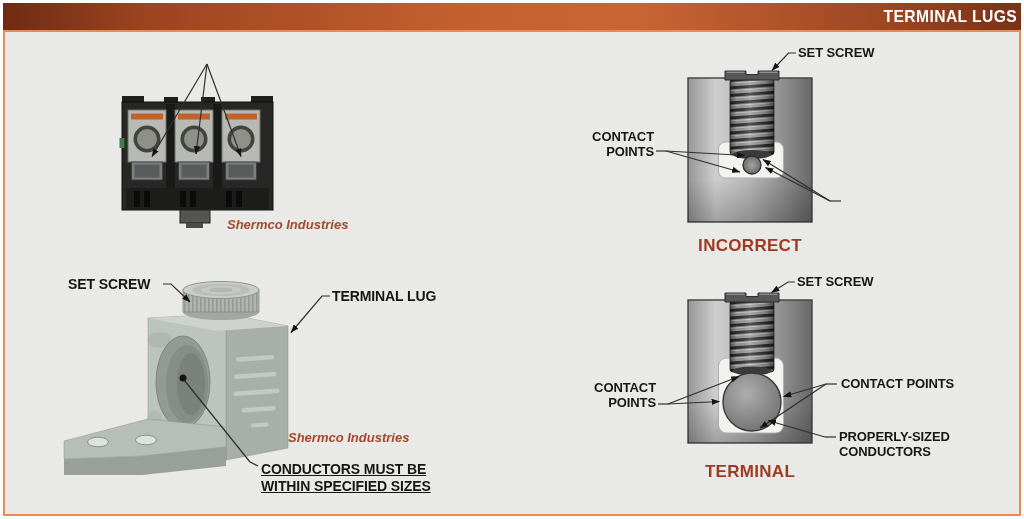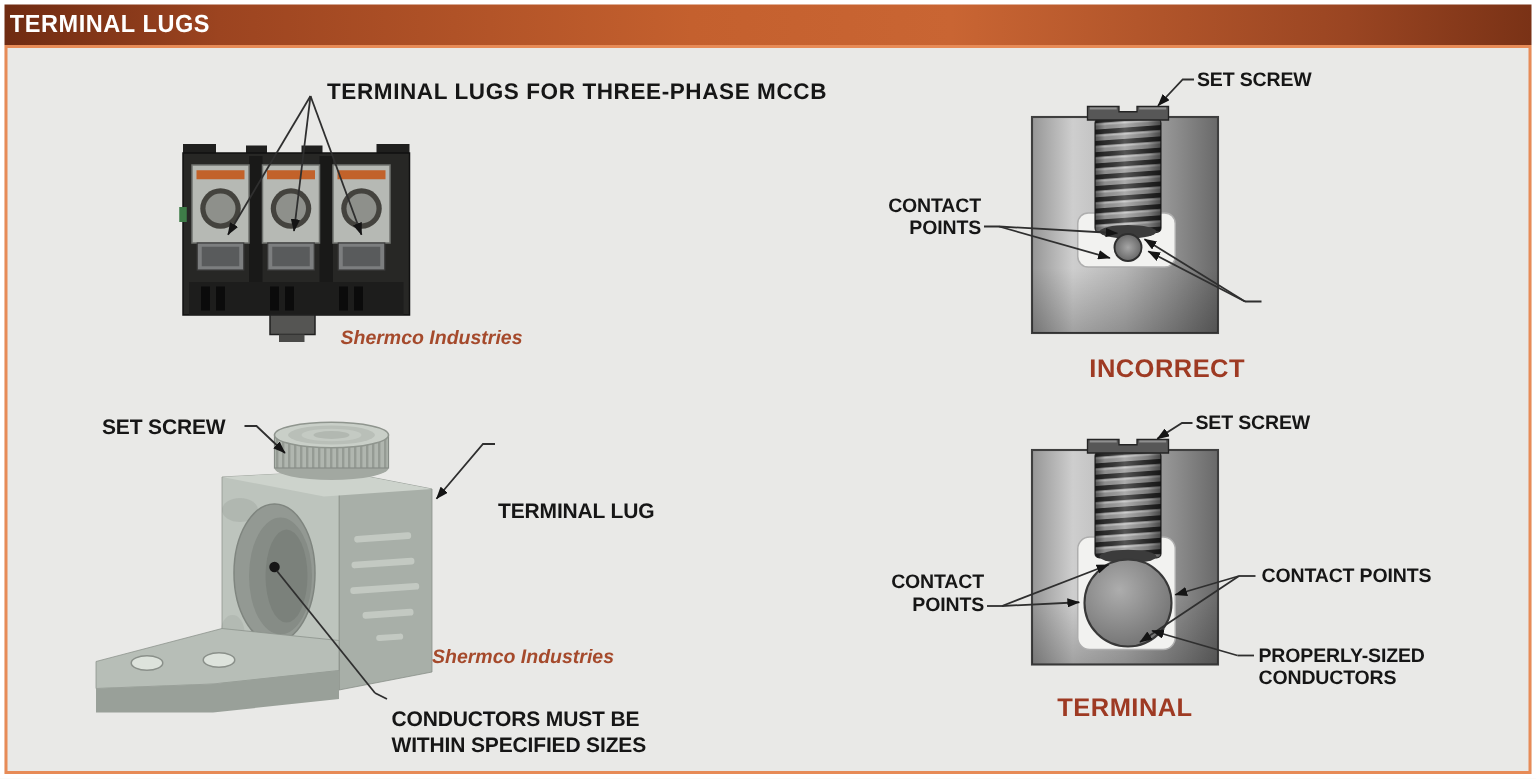--- a/index.html
+++ b/index.html
@@ -1,21 +1,21 @@
 <!DOCTYPE html>
 <html><head>
 <meta charset="utf-8">
 <style>
   html,body{margin:0;padding:0;background:#ffffff;font-family:"Liberation Sans",sans-serif;}
   .figure{position:relative;width:1024px;height:519px;background:#ffffff;overflow:hidden;}
 
   
   .header{position:absolute;left:3px;top:3px;right:3px;height:27px;
     background:linear-gradient(90deg,#6f2b12 0%,#9c4420 14%,#c4602e 45%,#c96533 62%,#9a4522 88%,#7a3216 100%);
-    display:flex;align-items:center;justify-content:flex-start;}
+    display:flex;align-items:center;justify-content:flex-end;}
   .header .title{color:#ffffff;font-weight:700;font-size:16.5px;letter-spacing:.4px;transform:scaleX(.95);}
 
   
   .content{position:absolute;left:3px;top:30px;right:3px;bottom:3px;
     background:#e9e9e7;border:2px solid #e78b57;box-sizing:border-box;}
 
   .panel{position:absolute;}
   .panel-mccb{left:55px;top:10px;width:500px;height:200px;}
   .panel-lug{left:15px;top:238px;width:540px;height:235px;}
   .panel-incorrect{left:555px;top:8px;width:464px;height:217px;}
@@ -94,21 +94,20 @@
           <rect x="126" y="181" width="17" height="5" fill="#4a4a48"></rect>
           <rect x="59.5" y="96" width="5" height="10" fill="#3e7c48"></rect>
         </g>
 
         <g>
           <line x1="147" y1="22" x2="92" y2="114.5" class="ld" marker-end="url(#awM)"></line>
           <line x1="147" y1="22" x2="136" y2="112" class="ld" marker-end="url(#awM)"></line>
           <line x1="147" y1="22" x2="181" y2="114.5" class="ld" marker-end="url(#awM)"></line>
         </g>
       </svg>
-      <div class="lbl photo" style="left:158px;top:11px;font-size:15px;letter-spacing:.4px;">TERMINAL LUGS FOR THREE-PHASE MCCB</div>
       <div class="credit" style="left:167px;top:175px;">Shermco Industries</div>
     </section>
 
     <section class="panel panel-lug">
       <svg class="gfx" width="540" height="235" viewBox="0 0 540 235">
         <defs>
           <marker id="awL" markerWidth="7" markerHeight="5.2" refX="6.6" refY="2.6" orient="auto">
             <path d="M0,0 L7,2.6 L0,5.2 Z" fill="#141414"></path>
           </marker>
           <pattern id="vt" width="4" height="6" patternUnits="userSpaceOnUse">
@@ -157,23 +156,23 @@
           <circle cx="163" cy="108" r="3.5" fill="#161616"></circle>
         </g>
         <g>
           <polyline points="143,14 151,14 170,32" class="ld" marker-end="url(#awL)"></polyline>
           <polyline points="310,26 302,26 271,62.5" class="ld" marker-end="url(#awL)"></polyline>
           <line x1="164.5" y1="110.5" x2="230" y2="192" class="ld"></line>
           <line x1="230" y1="192" x2="238" y2="196" class="ld"></line>
         </g>
       </svg>
       <div class="lbl photo" style="left:48px;top:6px;">SET SCREW</div>
-      <div class="lbl photo" style="left:312px;top:18px;margin-top:44px;">TERMINAL LUG</div>
+      <div class="lbl photo" style="left:312px;top:18px;">TERMINAL LUG</div>
       <div class="credit" style="left:268px;top:160px;">Shermco Industries</div>
-      <div class="lbl photo wrap" style="left:241px;top:201px;width:192px;line-height:17px;">CONDUCTORS MUST BE WITHIN SPECIFIED SIZES</div>
+      <div class="lbl photo wrap" style="left:241px;top:191px;width:192px;line-height:17px;text-decoration:underline;">CONDUCTORS MUST BE WITHIN SPECIFIED SIZES</div>
     </section>
 
     <section class="panel panel-incorrect">
       <svg class="gfx" width="464" height="217" viewBox="0 0 464 217">
         <defs>
           <linearGradient id="bgI" x1="0" y1="0" x2="1" y2="0">
             <stop offset="0" stop-color="#969696"></stop>
               <stop offset=".22" stop-color="#cecece"></stop>
             <stop offset=".5" stop-color="#b6b6b6"></stop>
               <stop offset=".78" stop-color="#8c8c8c"></stop>
@@ -220,21 +219,21 @@
           <line x1="96" y1="111" x2="106" y2="111" class="ld"></line>
           <line x1="106" y1="111" x2="185" y2="115.5" class="ld" marker-end="url(#awI)"></line>
           <line x1="106" y1="111" x2="180" y2="132" class="ld" marker-end="url(#awI)"></line>
           <line x1="281" y1="161" x2="270" y2="161" class="ld"></line>
           <line x1="270" y1="161" x2="203" y2="119.5" class="ld" marker-end="url(#awI)"></line>
           <line x1="270" y1="161" x2="205.5" y2="127.5" class="ld" marker-end="url(#awI)"></line>
         </g>
       </svg>
       <div class="lbl" style="left:238px;top:5px;">SET SCREW</div>
       <div class="lbl wrap" style="left:26px;top:90px;width:68px;text-align:right;line-height:14.5px;">CONTACT POINTS</div>
-      <div class="verdict" style="left:110px;top:196px;width:160px;text-align:right;">INCORRECT</div>
+      <div class="verdict" style="left:110px;top:196px;width:160px;">INCORRECT</div>
     </section>
 
     <section class="panel panel-correct">
       <svg class="gfx" width="464" height="244" viewBox="0 0 464 244">
         <defs>
           <linearGradient id="bgC" x1="0" y1="0" x2="1" y2="0">
             <stop offset="0" stop-color="#969696"></stop>
               <stop offset=".22" stop-color="#cecece"></stop>
             <stop offset=".5" stop-color="#b6b6b6"></stop>
               <stop offset=".78" stop-color="#8c8c8c"></stop>

